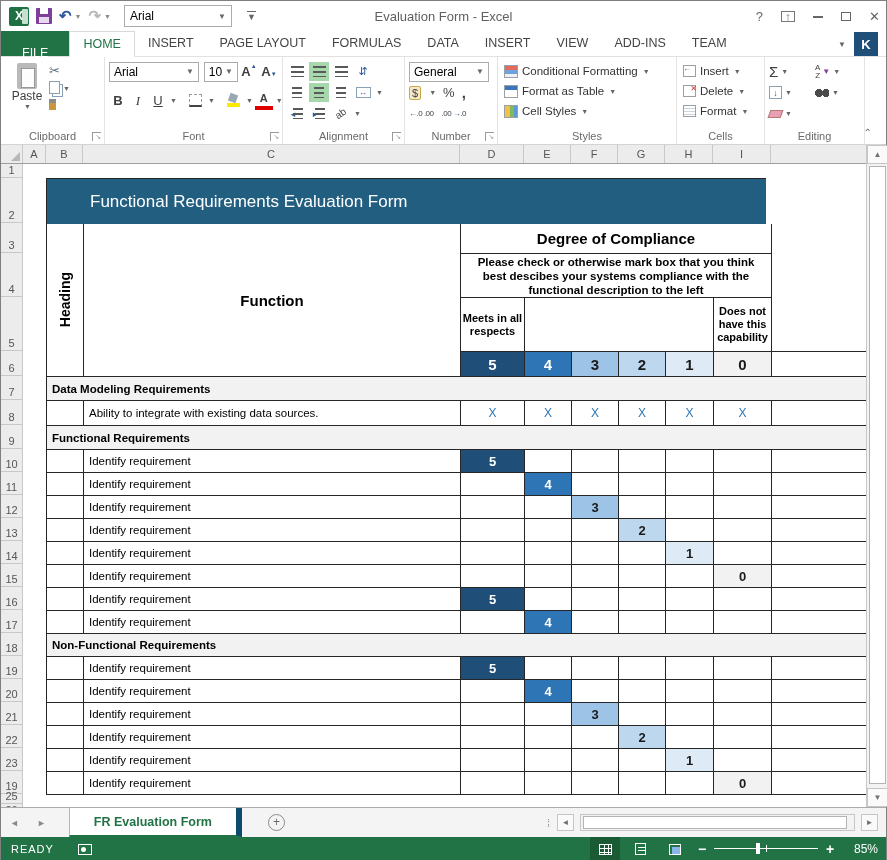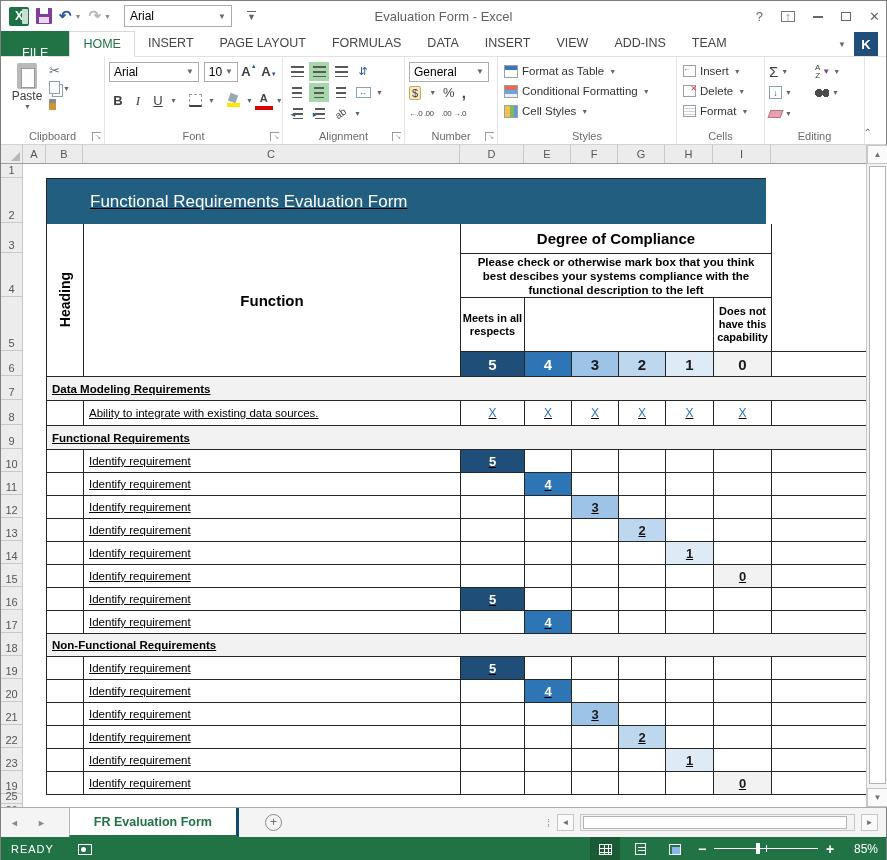--- a/index.html
+++ b/index.html
@@ -123,21 +123,21 @@
   .chead { height:100%; border-right:1px solid #c8c8c8; font-size:11px; color:#555; display:flex; align-items:center; justify-content:center; }
   .chead-filler { flex:1; border-right:none; }
 
   
   #grid { position:absolute; left:0; top:163px; width:865px; height:643px; background:#fff; overflow:hidden; }
   #rowgutter { position:absolute; left:0; top:0; width:22px; height:643px; background:#ececec; border-right:1px solid #c8c8c8; overflow:hidden; }
   .rnum { width:100%; border-bottom:1px solid #c8c8c8; font-size:11px; color:#555; display:flex; align-items:flex-end; justify-content:center; padding-bottom:1px; }
   .rnum.clipped { align-items:flex-start; }
 
   
-  #xl-table { position:absolute; left:45px; top:14px; width:720px; border-left:1px solid #262626; border-top:1px solid #262626; background:#fff;text-decoration:underline; }
+  #xl-table { position:absolute; left:45px; top:14px; width:720px; border-left:1px solid #262626; border-top:1px solid #262626; background:#fff; }
   #banner { height:45px; background:#225e80; color:#fff; font-size:17px; display:flex; align-items:center; padding-left:43px; }
   #xl-header { position:relative; width:820px; height:153px; }
   .hcell { position:absolute; border-right:1px solid #262626; border-bottom:1px solid #262626; display:flex; align-items:center; justify-content:center; text-align:center; background:#fff; }
   #heading-cell { left:0; top:0; width:37px; height:153px; }
   #heading-cell span { writing-mode:vertical-rl; transform:rotate(180deg); font-weight:bold; font-size:14px; }
   #function-cell { left:37px; top:0; width:377px; height:153px; font-weight:bold; font-size:15px; }
   #degree-cell { left:414px; top:0; width:311px; height:30px; font-weight:bold; font-size:15px; }
   #note-cell { left:414px; top:30px; width:311px; height:44px; font-weight:bold; font-size:11.5px; line-height:14px; padding:0 6px; }
   #meets-cell { left:414px; top:74px; width:64px; height:54px; font-weight:bold; font-size:11px; line-height:13px; }
   #mid-empty-cell { left:478px; top:74px; width:189px; height:54px; }
@@ -157,21 +157,21 @@
 
   
   #vscroll { position:absolute; left:865px; top:144px; width:22px; height:662px; background:#f3f3f3; border-left:1px solid #c8c8c8; }
   .sbtn { width:100%; height:19px; background:#fafafa; border:1px solid #c6c6c6; color:#707070; font-size:8px; display:flex; align-items:center; justify-content:center; }
   #vthumb { position:absolute; left:2px; top:21px; width:17px; height:618px; background:#fff; border:1px solid #b3b3b3; }
   #vscroll .down { position:absolute; bottom:0; }
 
   
   #sheetbar { position:absolute; left:0; top:806px; width:100%; height:30px; background:#f4f4f4; border-top:1px solid #ababab; display:flex; align-items:center; }
   .navarrow { font-size:9px; color:#8a8a8a; padding:0 9px; }
-  #sheet-tab { height:100%; background:#fff; border-left:1px solid #b6b6b6; border-right:3px solid #0c4a6e; border-bottom:2px solid #217346; color:#217346; font-weight:bold; font-size:12.5px; display:flex; align-items:center; padding:0 24px; margin-left:14px; }
+  #sheet-tab { height:100%; background:#fff; border-left:1px solid #b6b6b6; border-right:6px solid #0c4a6e; border-bottom:2px solid #217346; color:#217346; font-weight:bold; font-size:12.5px; display:flex; align-items:center; padding:0 24px; margin-left:14px; }
   .newsheet { width:17px; height:17px; border:1px solid #8a8a8a; border-radius:50%; color:#6a6a6a; font-size:12px; line-height:15px; text-align:center; margin-left:26px; }
   #hscroll-zone { position:absolute; right:8px; top:4px; height:21px; display:flex; align-items:center; gap:6px; }
   .dots { color:#9a9a9a; font-size:11px; letter-spacing:1px; }
   .hbtn { width:17px; height:17px; background:#fafafa; border:1px solid #c6c6c6; color:#707070; font-size:8px; display:flex; align-items:center; justify-content:center; }
   #htrack { width:275px; height:17px; background:#f3f3f3; border:1px solid #c6c6c6; position:relative; }
   #hthumb { position:absolute; left:2px; top:1px; width:264px; height:13px; background:#fff; border:1px solid #b3b3b3; }
 
   
   #statusbar { position:absolute; left:0; top:836px; width:100%; height:24px; background:#217346; color:#fff; display:flex; align-items:center; }
   #status-mode { font-size:11px; letter-spacing:1px; padding-left:10px; }
@@ -357,27 +357,27 @@
       <div class="rrow" style="gap:8px">
         <span class="dec"><span class="arr">←</span>.0 .00</span>
         <span class="dec">.00 <span class="arr">→</span>.0</span>
       </div>
       <span class="glabel">Number</span>
       <span class="launcher">↘</span>
     </div>
 
     <div class="rgroup g-styles">
       <div class="st-row">
+        <span class="st-ic"></span>
+        <span>Conditional Formatting</span>
+        <span class="dd8">▼</span>
+      </div>
+      <div class="st-row">
         <span class="st-ic tbl"></span>
         <span>Format as Table</span>
-        <span class="dd8">▼</span>
-      </div>
-      <div class="st-row">
-        <span class="st-ic"></span>
-        <span>Conditional Formatting</span>
         <span class="dd8">▼</span>
       </div>
       <div class="st-row">
         <span class="st-ic cs"></span>
         <span>Cell Styles</span>
         <span class="dd8">▼</span>
       </div>
       <span class="glabel">Styles</span>
     </div>
 

